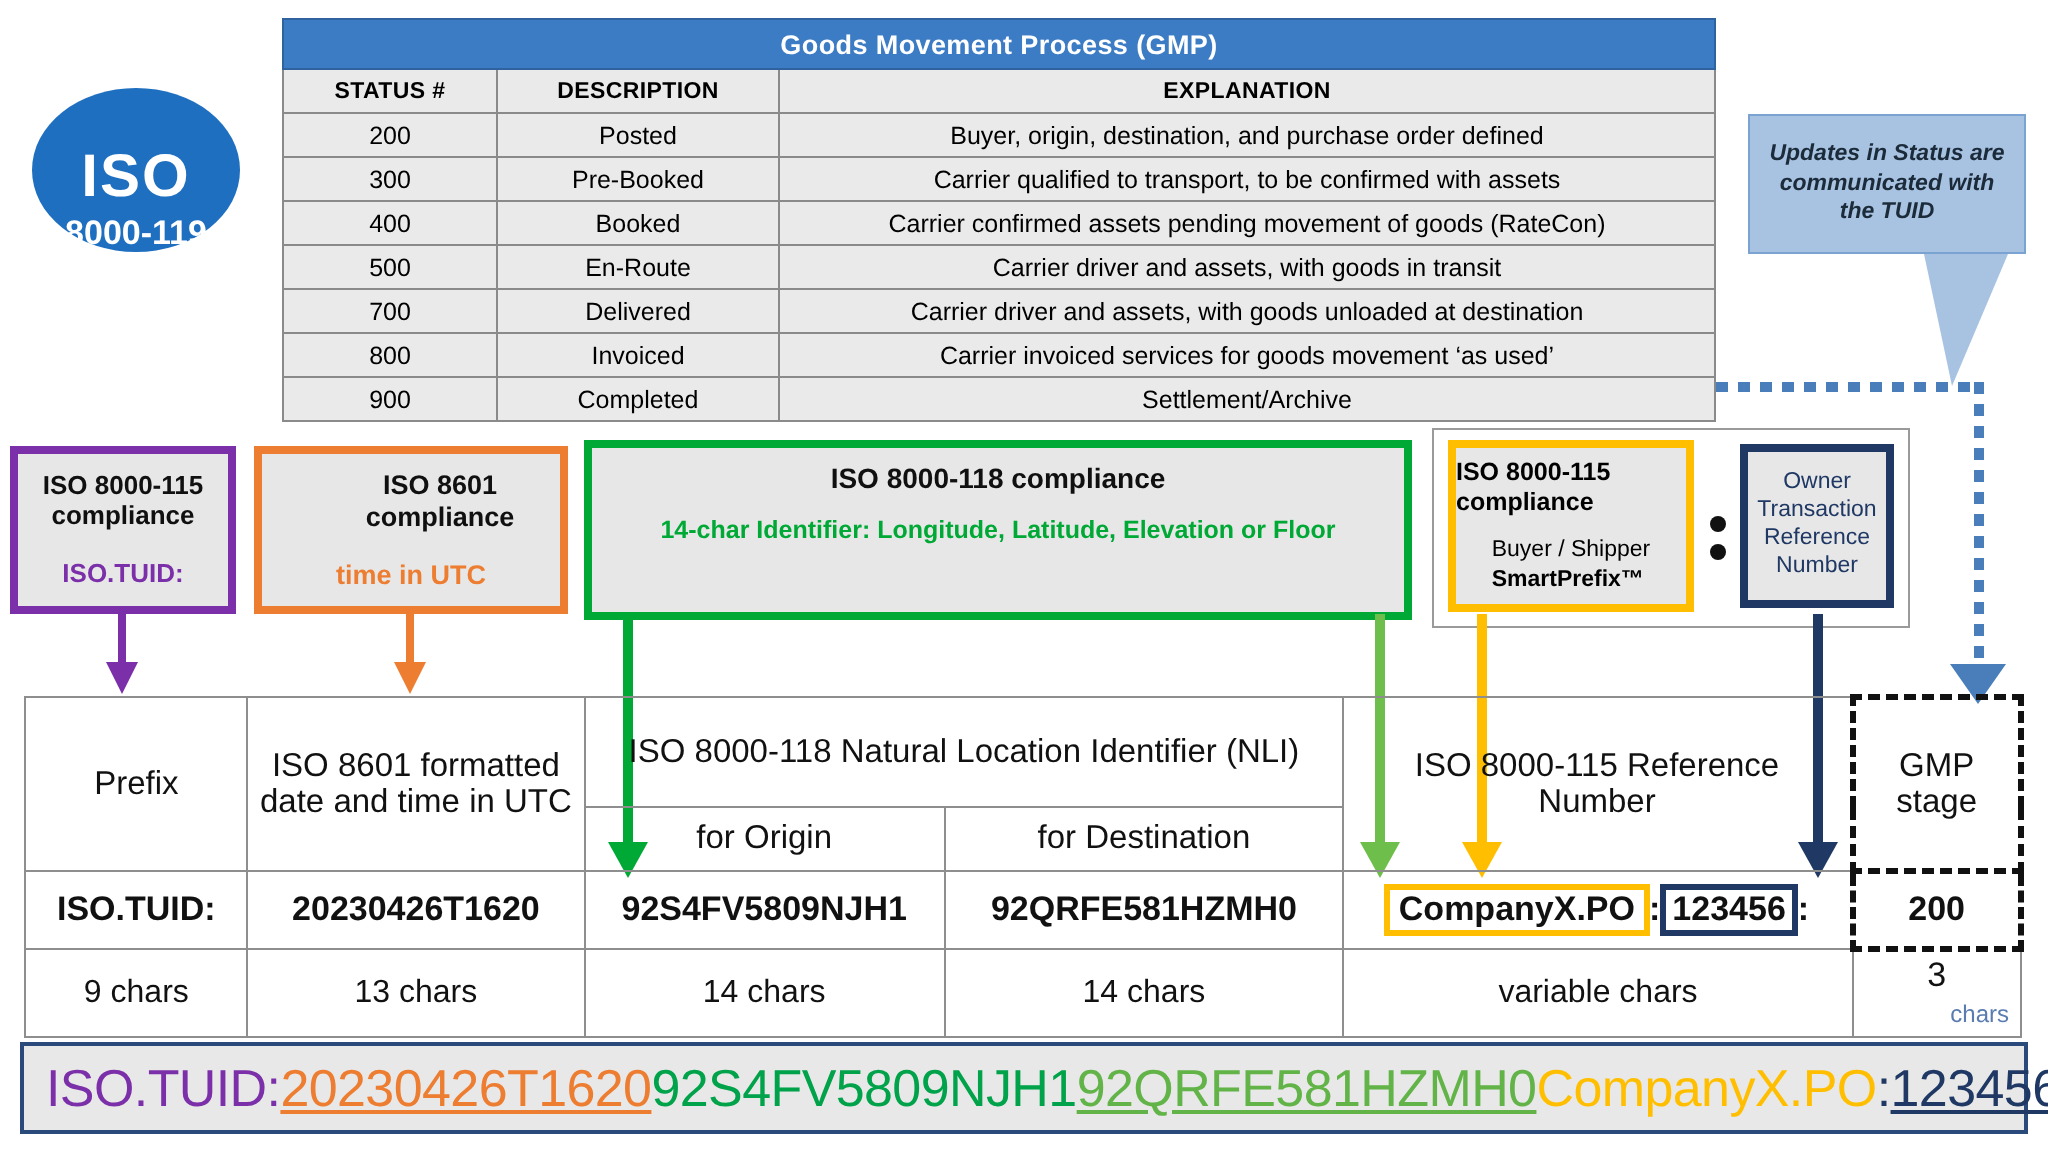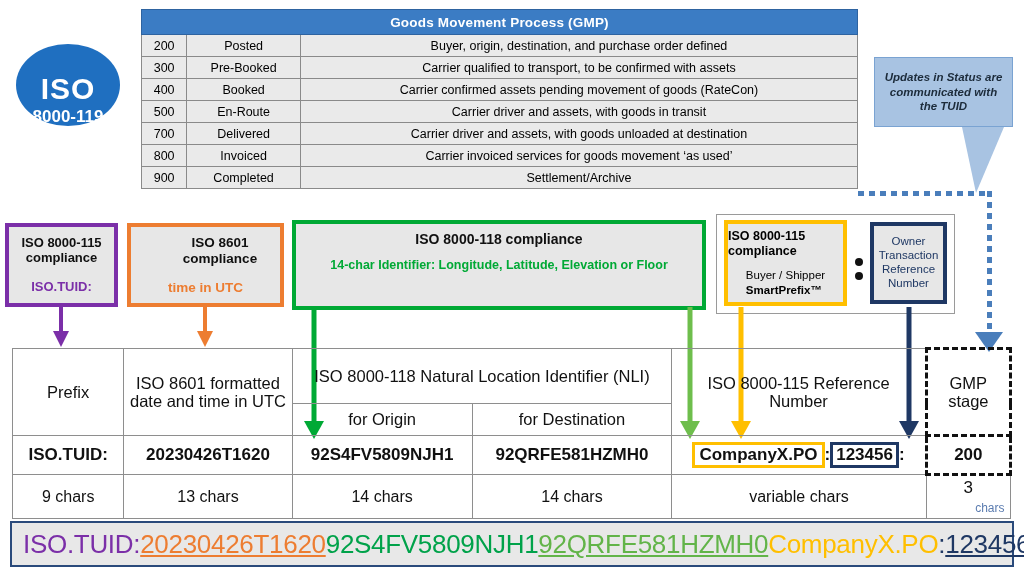--- a/index.html
+++ b/index.html
@@ -154,20 +154,25 @@
     <div class="b1">ISO</div>
     <div class="b2">8000-119</div>
   </div>
 
   <table id="gmp-table">
     <tbody>
         <tr>
       <td class="title" colspan="3">Goods Movement Process (GMP)</td>
     </tr>
     <tr>
+      <td class="hdr c-status">STATUS #</td>
+      <td class="hdr c-desc">DESCRIPTION</td>
+      <td class="hdr">EXPLANATION</td>
+    </tr>
+    <tr>
       <td>200</td>
       <td>Posted</td>
       <td>Buyer, origin, destination, and purchase order defined</td>
     </tr>
     <tr>
       <td>300</td>
       <td>Pre-Booked</td>
       <td>Carrier qualified to transport, to be confirmed with assets</td>
     </tr>
     <tr>

